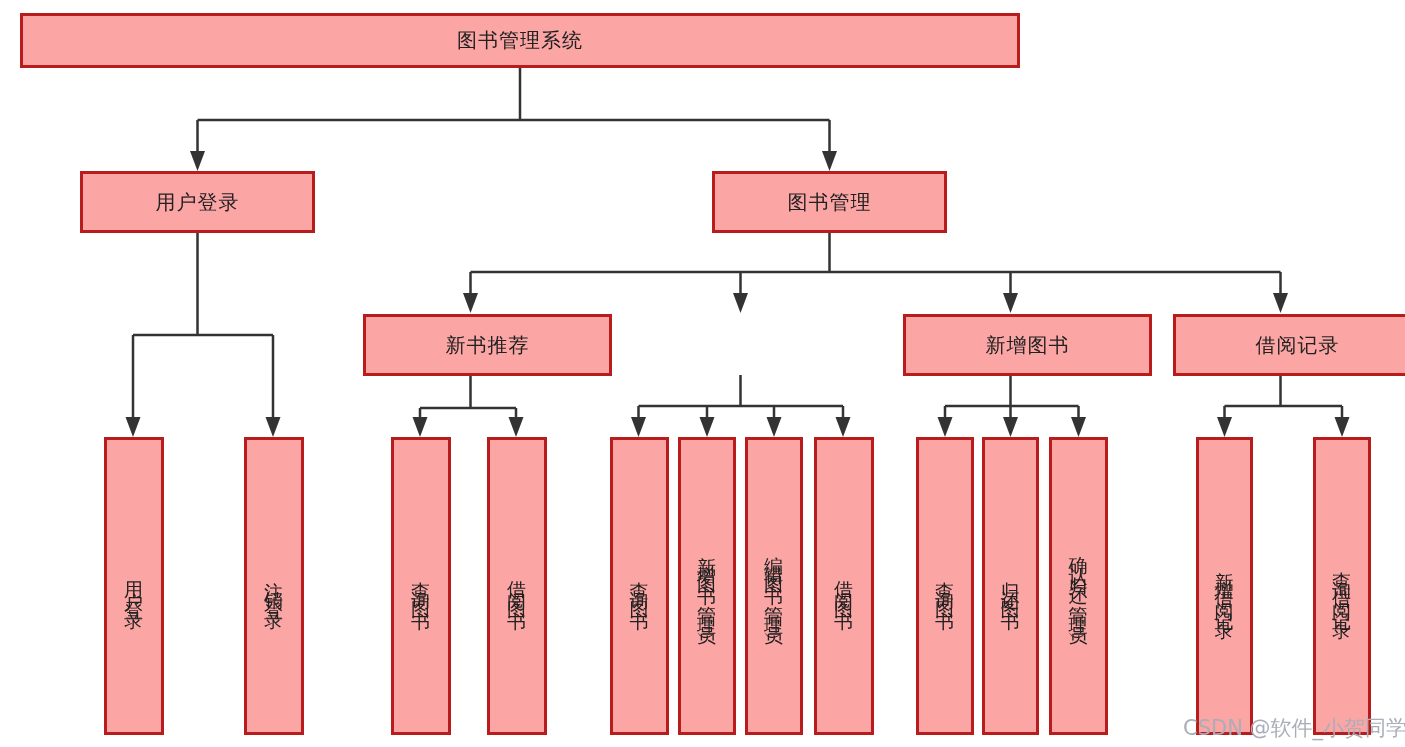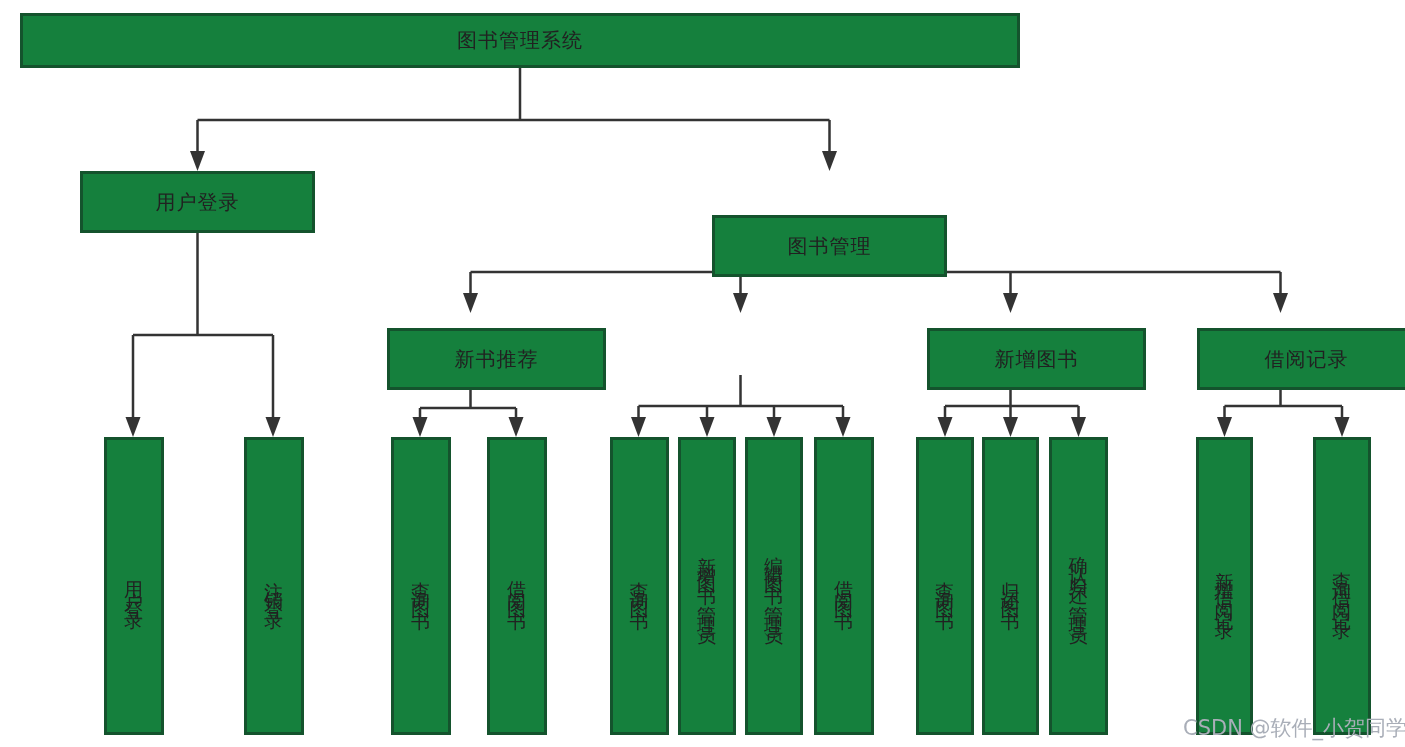--- a/index.html
+++ b/index.html
@@ -12,32 +12,32 @@
     font-family: "DejaVu Sans", "Liberation Sans", sans-serif;
     color: #212121;
   }
   #connectors {
     position: absolute;
     left: 0; top: 0;
     width: 1405px; height: 747px;
   }
   .box {
     position: absolute;
-    background: #15803d;
-    border: 3px solid #14532d;
+    background: #fca5a5;
+    border: 3px solid #b91c1c;
     box-sizing: border-box;
     display: flex;
     align-items: center;
     justify-content: center;
   }
   .root-box   { left: 20px;  top: 13px;  width: 1000px; height: 55px; }
   .l1-box     { top: 171px; width: 235px; height: 62px; }
   .l1-user    { left: 80px; }
-  .l1-book    { left: 712px; margin-top: 44px; }
-  .l2-box     { top: 328px; width: 219px; height: 62px; margin-left: 24px; }
+  .l1-book    { left: 712px; }
+  .l2-box     { top: 314px; width: 249px; height: 62px; }
   .l2-a { left: 363px; }
   .l2-b { left: 633px; }
   .l2-c { left: 903px; }
   .l2-d { left: 1173px; }
   .leaf {
     top: 437px; width: 58px; height: 298px;
   }
   .leaf-a1 { left: 104px;  width: 60px; }
   .leaf-a2 { left: 244px;  width: 60px; }
   .leaf-b1 { left: 391px;  width: 60px; }

